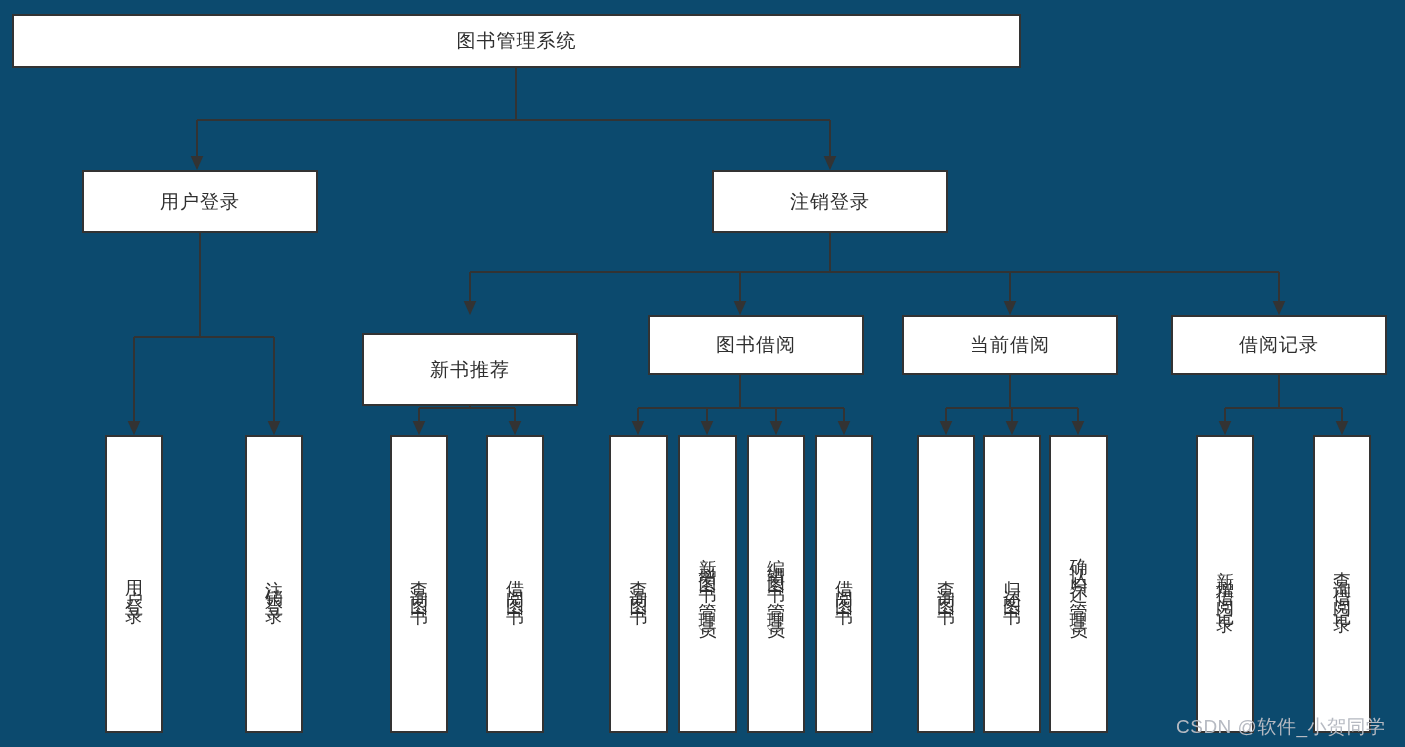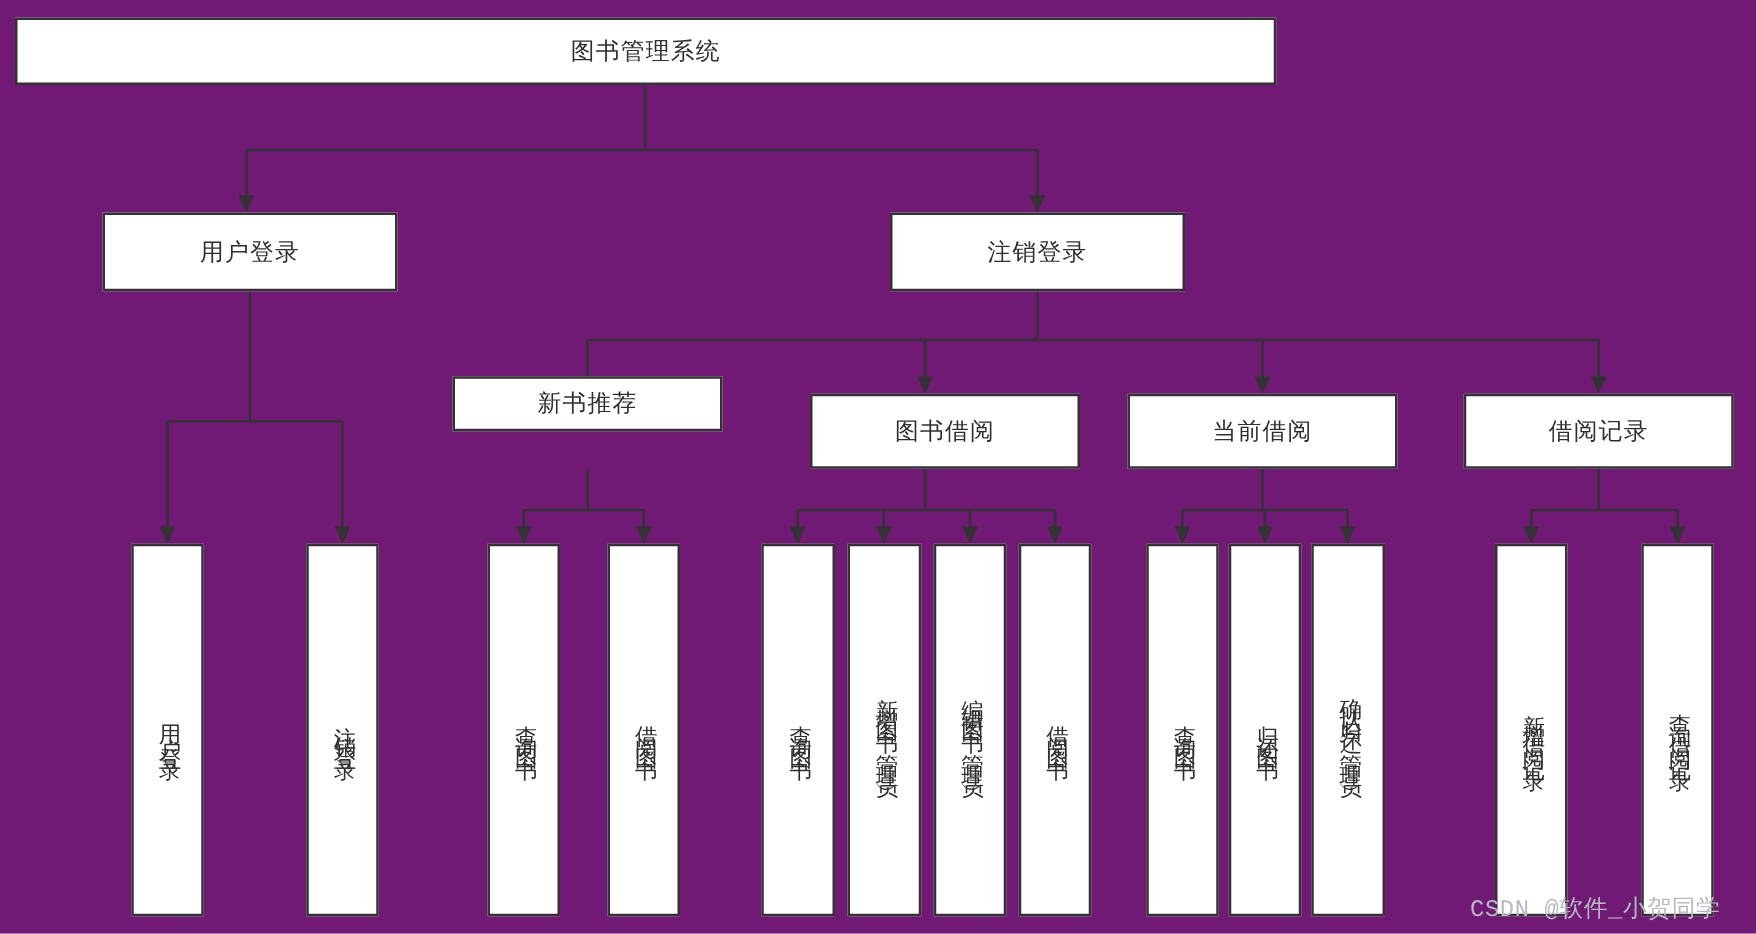--- a/index.html
+++ b/index.html
@@ -4,22 +4,22 @@
 <style>
   html, body {
     margin: 0;
     padding: 0;
     background: #ffffff;
   }
   #canvas {
     position: relative;
     width: 1405px;
     height: 747px;
-    background: #701a75;
-    font-family: Liberation Mono, monospace;
+    background: #0c4a6e;
+    font-family: Liberation Sans, sans-serif;
     overflow: hidden;
   }
   #connectors {
     position: absolute;
     left: 0;
     top: 0;
     pointer-events: none;
   }
   .box {
     position: absolute;
@@ -108,21 +108,21 @@
       <path d="M1225,408 V433" marker-end="url(#arrow)"></path>
       <path d="M1342,408 V433" marker-end="url(#arrow)"></path>
     </g>
   </svg>
 
   <div class="box hbox" style="left:12px; top:14px; width:1009px; height:54px;">图书管理系统</div>
 
   <div class="box hbox" style="left:82px; top:170px; width:236px; height:63px;">用户登录</div>
   <div class="box hbox" style="left:712px; top:170px; width:236px; height:63px;">注销登录</div>
 
-  <div class="box hbox" style="left:362px; top:301px; width:216px; height:44px;">新书推荐</div>
+  <div class="box hbox" style="left:362px; top:333px; width:216px; height:73px;">新书推荐</div>
   <div class="box hbox" style="left:632px; top:315px; width:216px; height:60px;margin-left:16px;">图书借阅</div>
   <div class="box hbox" style="left:902px; top:315px; width:216px; height:60px;">当前借阅</div>
   <div class="box hbox" style="left:1171px; top:315px; width:216px; height:60px;">借阅记录</div>
 
   <div class="box vbox" style="left:105px; top:435px; width:58px; height:298px;">用户登录</div>
   <div class="box vbox" style="left:245px; top:435px; width:58px; height:298px;">注销登录</div>
 
   <div class="box vbox" style="left:390px; top:435px; width:58px; height:298px;">查询图书</div>
   <div class="box vbox" style="left:486px; top:435px; width:58px; height:298px;">借阅图书</div>
 

